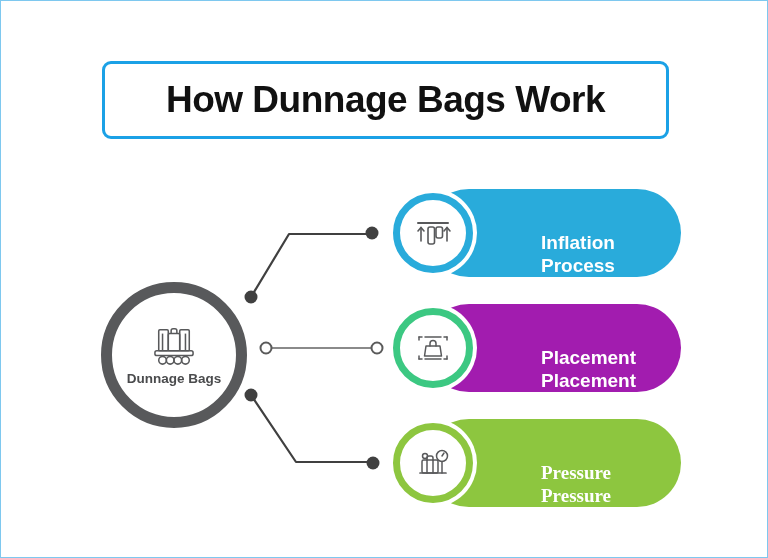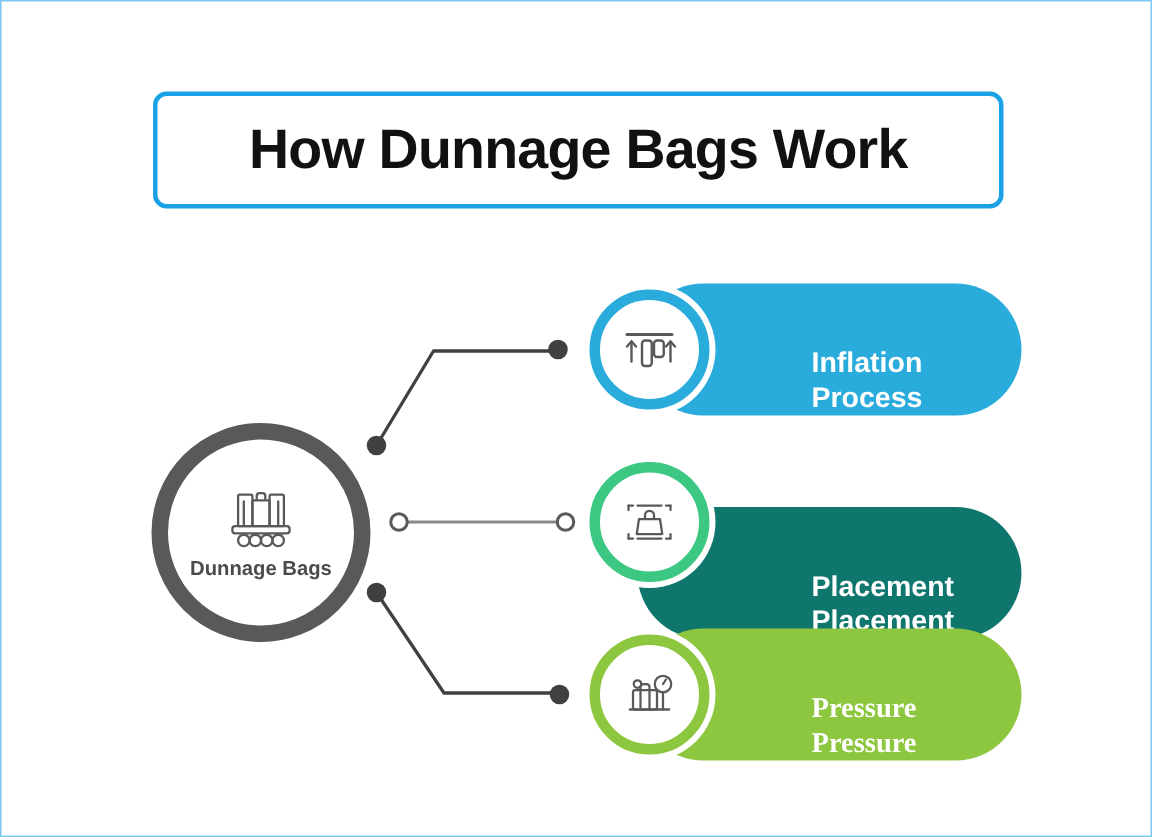--- a/index.html
+++ b/index.html
@@ -177,21 +177,21 @@
         <rect x="23" y="14" width="6.5" height="11" rx="2"></rect>
         <line x1="8" y1="28" x2="8" y2="15"></line>
         <polyline points="5,18 8,14.5 11,18"></polyline>
         <line x1="34" y1="28" x2="34" y2="15"></line>
         <polyline points="31,18 34,14.5 37,18"></polyline>
       </svg>
     </div>
   </div>
 
   <div class="row" id="row-1">
-    <div class="pill" style="background:#0f766e;margin-top:34px;">
+    <div class="pill" style="background:#a21caf;">
       <div class="pill-label"><span>Placement</span><br><span>Placement</span></div>
     </div>
     <div class="badge-gap"></div>
     <div class="badge" style="border:7px solid #3cc882;">
       <svg viewBox="0 0 40 40" xmlns="http://www.w3.org/2000/svg" fill="none" stroke="#58595b" stroke-width="1.5" stroke-linecap="round">
         <line x1="6" y1="9" x2="9" y2="9"></line>
         <line x1="12" y1="9" x2="28" y2="9"></line>
         <line x1="31" y1="9" x2="34" y2="9"></line>
         <line x1="6" y1="9" x2="6" y2="12"></line>
         <line x1="34" y1="9" x2="34" y2="12"></line>

